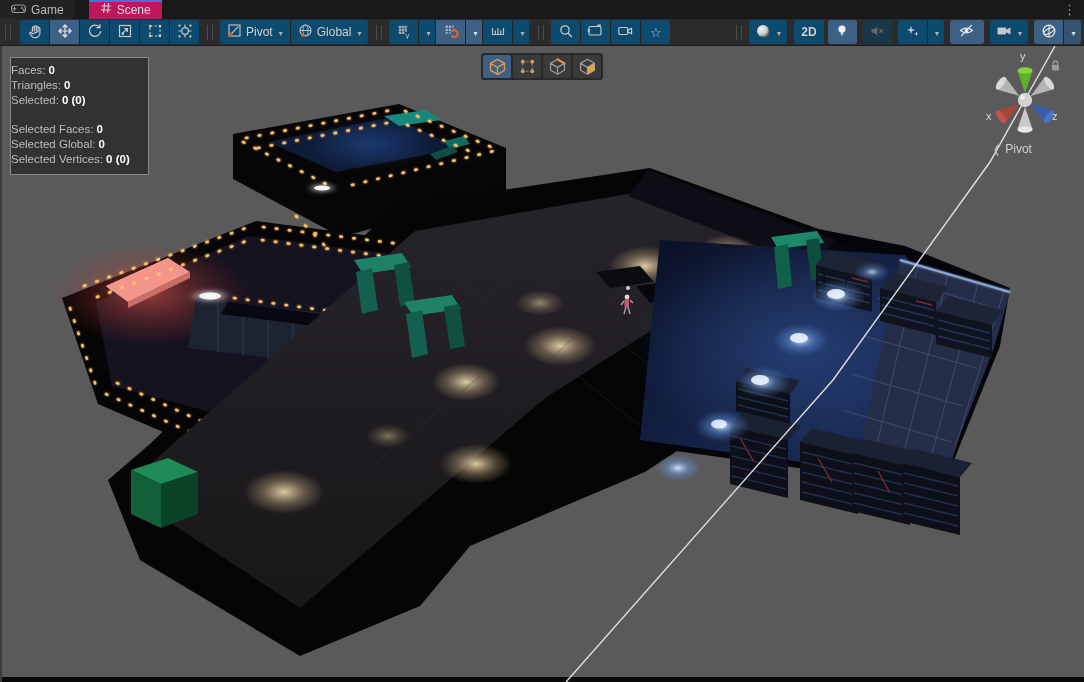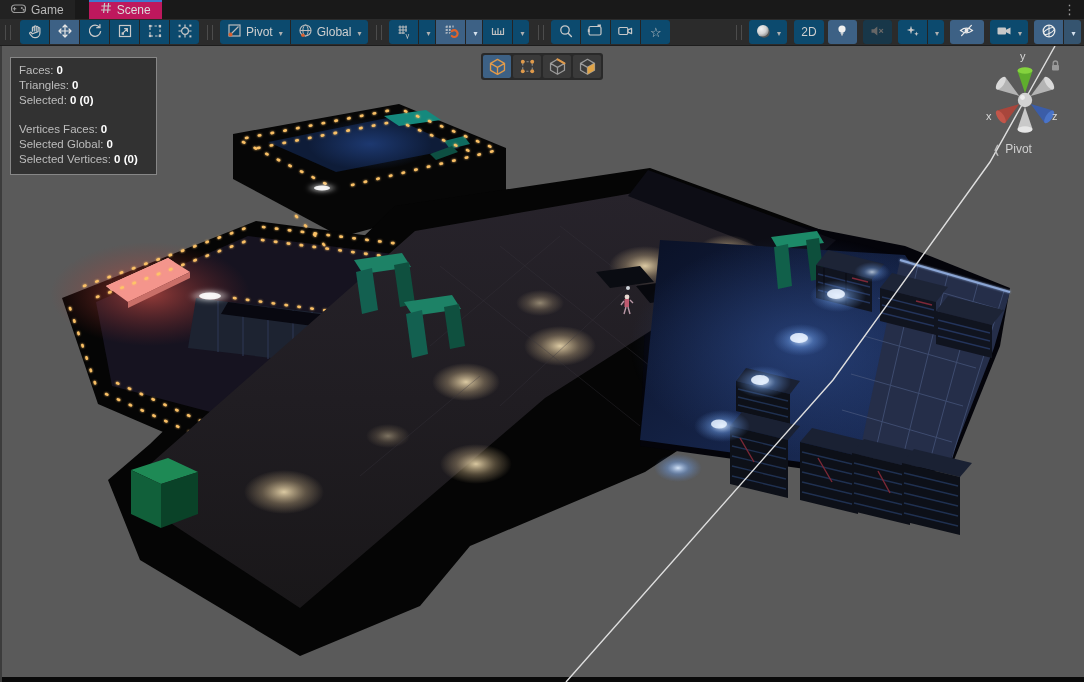--- a/index.html
+++ b/index.html
@@ -24,21 +24,21 @@
   .tbtn.dis{opacity:.5;}
   .caret{font-size:8px;color:#b0b0b0;margin-left:2px;transform:translateY(1px);}
   .star{font-size:13px;color:#c8c8c8;}
   .kebabtxt{letter-spacing:0;}
   
   .viewport{position:absolute;left:0;top:46px;width:1084px;height:636px;background:#5a5a5a;}
   svg.scene{position:absolute;left:0;top:0;}
   .dots{stroke:#ffc468;stroke-width:2.6;stroke-dasharray:1.5 11.5;stroke-linecap:round;opacity:.95;}
   
   .pbinfo{position:absolute;left:10px;top:11px;background:rgba(42,42,42,.83);border:1px solid #878787;
-    padding:5px 9px 7px 8px;font-size:11.5px;line-height:15px;color:#bdbdbd;min-width:128px;}
+    padding:5px 9px 7px 0;font-size:11.5px;line-height:15px;color:#bdbdbd;min-width:128px;}
   .pbinfo .v{color:#fff;font-weight:700;margin-left:3px;}
   .pbinfo .gap{height:14px;}
   
   .pbmodes{position:absolute;left:50%;transform:translateX(-50%);top:7px;display:flex;gap:2px;
     background:#292929;padding:2px;border-radius:3px;}
   .pbtn{width:28px;height:23px;background:#3a3a3a;border-radius:2px;display:flex;align-items:center;justify-content:center;}
   .pbtn.on{background:#3d6185;}
   
   .gizmo{position:absolute;left:972px;top:4px;width:112px;height:112px;}
   .gizmo .axlabel{position:absolute;color:#d8d8d8;font-size:11px;}
@@ -216,21 +216,21 @@
               </radialGradient>
             </defs>
             <circle cx="8" cy="8" r="6" fill="url(#sphg)"></circle>
             <path d="M5.2,12.9 a6,6 0 0 0 8.2-7.3 a5,5 0 0 1-8.2,7.3" fill="#555"></path>
           </svg></span>
       <span class="caret">▾</span>
     </div>
   </div>
 
   <div class="grp" style="margin-left:7px;">
-    <div class="tbtn" style="min-width:30px;font-weight:400;color:#cfcfcf;">
+    <div class="tbtn" style="min-width:30px;font-weight:700;color:#cfcfcf;">
       <span>2D</span>
     </div>
   </div>
   <div class="grp" style="margin-left:4px;">
     <div class="tbtn on">
       <span><svg width="14" height="15" viewBox="0 0 14 15">
             <circle cx="7" cy="6" r="3.6" fill="#f0f0f0"></circle>
             <path d="M5.6,9.2 h2.8 v1.6 h-2.8 z" fill="#f0f0f0"></path>
             <rect x="6" y="11.2" width="2" height="1.2" fill="#cfcfcf"></rect>
           </svg></span>
@@ -525,21 +525,21 @@
   <rect x="0" y="0" width="2" height="636" fill="#3c3c3c"></rect>
 
   <polyline points="1055,0 990,116 833,334 566,636" fill="none" stroke="#dedede" stroke-width="1.4"></polyline>
 </svg>
 
   <div class="pbinfo">
     <div><span>Faces:</span><span class="v">0</span></div>
     <div><span>Triangles:</span><span class="v">0</span></div>
     <div><span>Selected:</span><span class="v">0 (0)</span></div>
     <div class="gap"></div>
-    <div><span>Vertices Faces:</span><span class="v">0</span></div>
+    <div><span>Selected Faces:</span><span class="v">0</span></div>
     <div><span>Selected Global:</span><span class="v">0</span></div>
     <div><span>Selected Vertices:</span><span class="v">0 (0)</span></div>
   </div>
 
   <div class="pbmodes">
     <div class="pbtn on">
       <svg width="19" height="19" viewBox="0 0 18 18">
           <path d="M9,2.2 L15.6,6 L15.6,12.6 L9,16.4 L2.4,12.6 L2.4,6 Z M2.4,6 L9,9.8 L15.6,6 M9,9.8 L9,16.4" fill="none" stroke="#e09a4a" stroke-width="1.3" stroke-linejoin="round"></path>
         </svg>
     </div>

